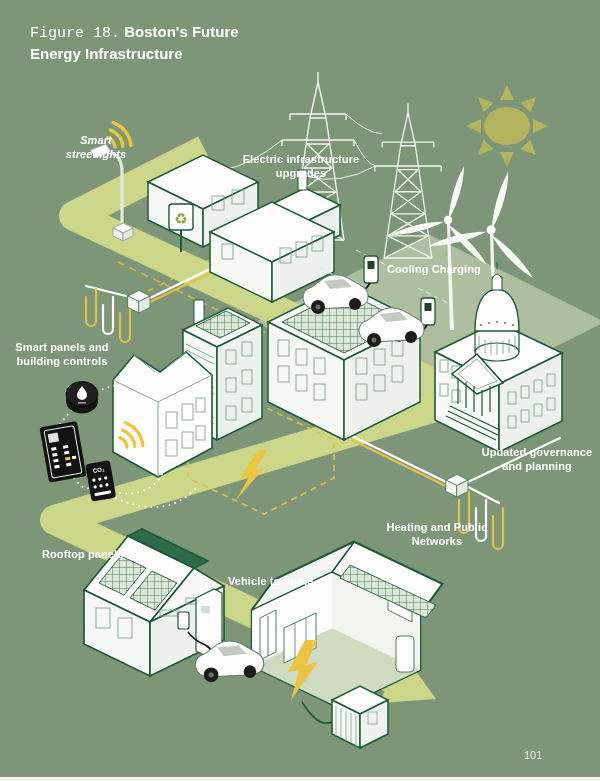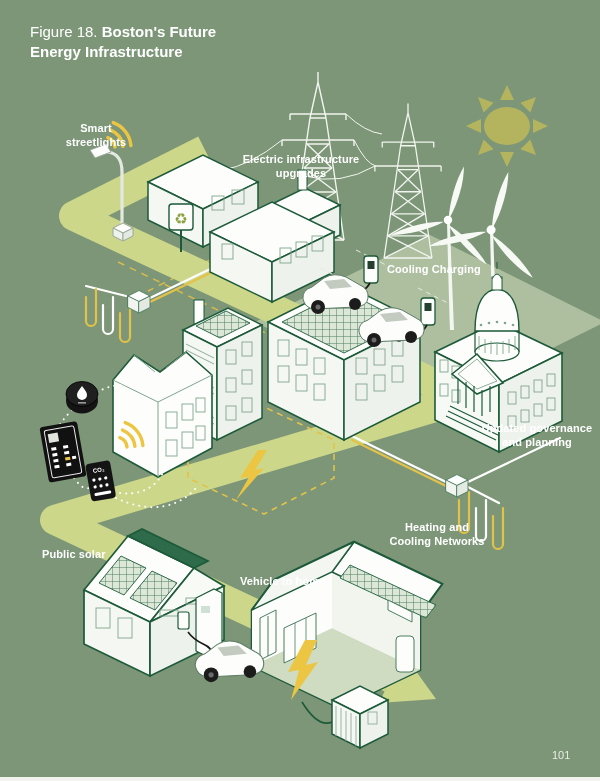--- a/index.html
+++ b/index.html
@@ -3,33 +3,33 @@
 <meta charset="utf-8">
 <style>
   html,body{margin:0;padding:0;background:#555;}
   #page{position:relative;width:600px;height:781px;background:#7c9677;overflow:hidden;
         font-family:"Liberation Sans",sans-serif;}
   #art{position:absolute;left:0;top:0;}
   .label{position:absolute;color:#ffffff;font-weight:bold;font-size:11px;line-height:1.25;
          text-align:center;letter-spacing:.1px;}
   .nowrap{white-space:nowrap;}
   #title{position:absolute;left:30px;top:22px;width:215px;color:#ffffff;font-size:15px;line-height:1.35;}
-  #title span{font-weight:normal;}
+  #title span{font-weight:normal;font-family:Liberation Mono, monospace;}
   #title strong{font-weight:bold;}
-  #lab-smart-streetlights{left:57px;top:122px;width:78px;}
+  #lab-smart-streetlights{left:57px;top:134px;width:78px;font-style:italic;}
   #lab-electric-infra{left:230px;top:153px;width:142px;}
   #lab-public-charging{left:387px;top:263px;}
   #lab-smart-panels{left:8px;top:341px;width:108px;}
-  #lab-governance{left:479px;top:422px;width:116px;}
+  #lab-governance{left:479px;top:446px;width:116px;}
   #lab-wire{left:213px;top:499px;width:156px;}
   #lab-heating{left:386px;top:521px;width:102px;}
   #lab-rooftop{left:42px;top:548px;}
-  #lab-v2h{left:240px;top:575px;text-align:right;}
+  #lab-v2h{left:228px;top:575px;text-align:right;}
   #lab-bldg-elec{left:240px;top:715px;width:100px;}
-  #page-num{position:absolute;left:552px;top:749px;color:#e9ede5;font-size:11px;font-weight:normal;}
+  #page-num{position:absolute;left:524px;top:749px;color:#e9ede5;font-size:11px;font-weight:normal;}
   #page-edge{position:absolute;left:0;bottom:0;width:600px;height:4px;background:#f2f3ee;}
 </style>
 </head>
 <body>
 
 <div id="page">
 
 <svg id="art" width="600" height="781" viewBox="0 0 600 781">
   <defs>
     <pattern id="solar" width="7" height="7" patternUnits="userSpaceOnUse">
@@ -390,20 +390,21 @@
       </g>
     </g>
   </g>
 </svg>
 
 <div id="title"><span>Figure 18.</span> <strong>Boston's Future Energy Infrastructure</strong></div>
 
 <div class="label" id="lab-smart-streetlights">Smart streetlights</div>
 <div class="label" id="lab-electric-infra">Electric infrastructure upgrades</div>
 <div class="label nowrap" id="lab-public-charging">Cooling Charging</div>
+<div class="label" id="lab-smart-panels">Smart panels and building controls</div>
 <div class="label" id="lab-governance">Updated governance and planning</div>
-<div class="label" id="lab-heating">Heating and Cooling Networks</div>
-<div class="label nowrap" id="lab-rooftop">Public solar</div>
+<div class="label" id="lab-heating">Heating and Public Networks</div>
+<div class="label nowrap" id="lab-rooftop">Rooftop panels</div>
 <div class="label nowrap" id="lab-v2h">Vehicle to home</div>
 <div id="page-num">101</div>
 <div id="page-edge"></div>
 
 </div>
 
 </body></html>

